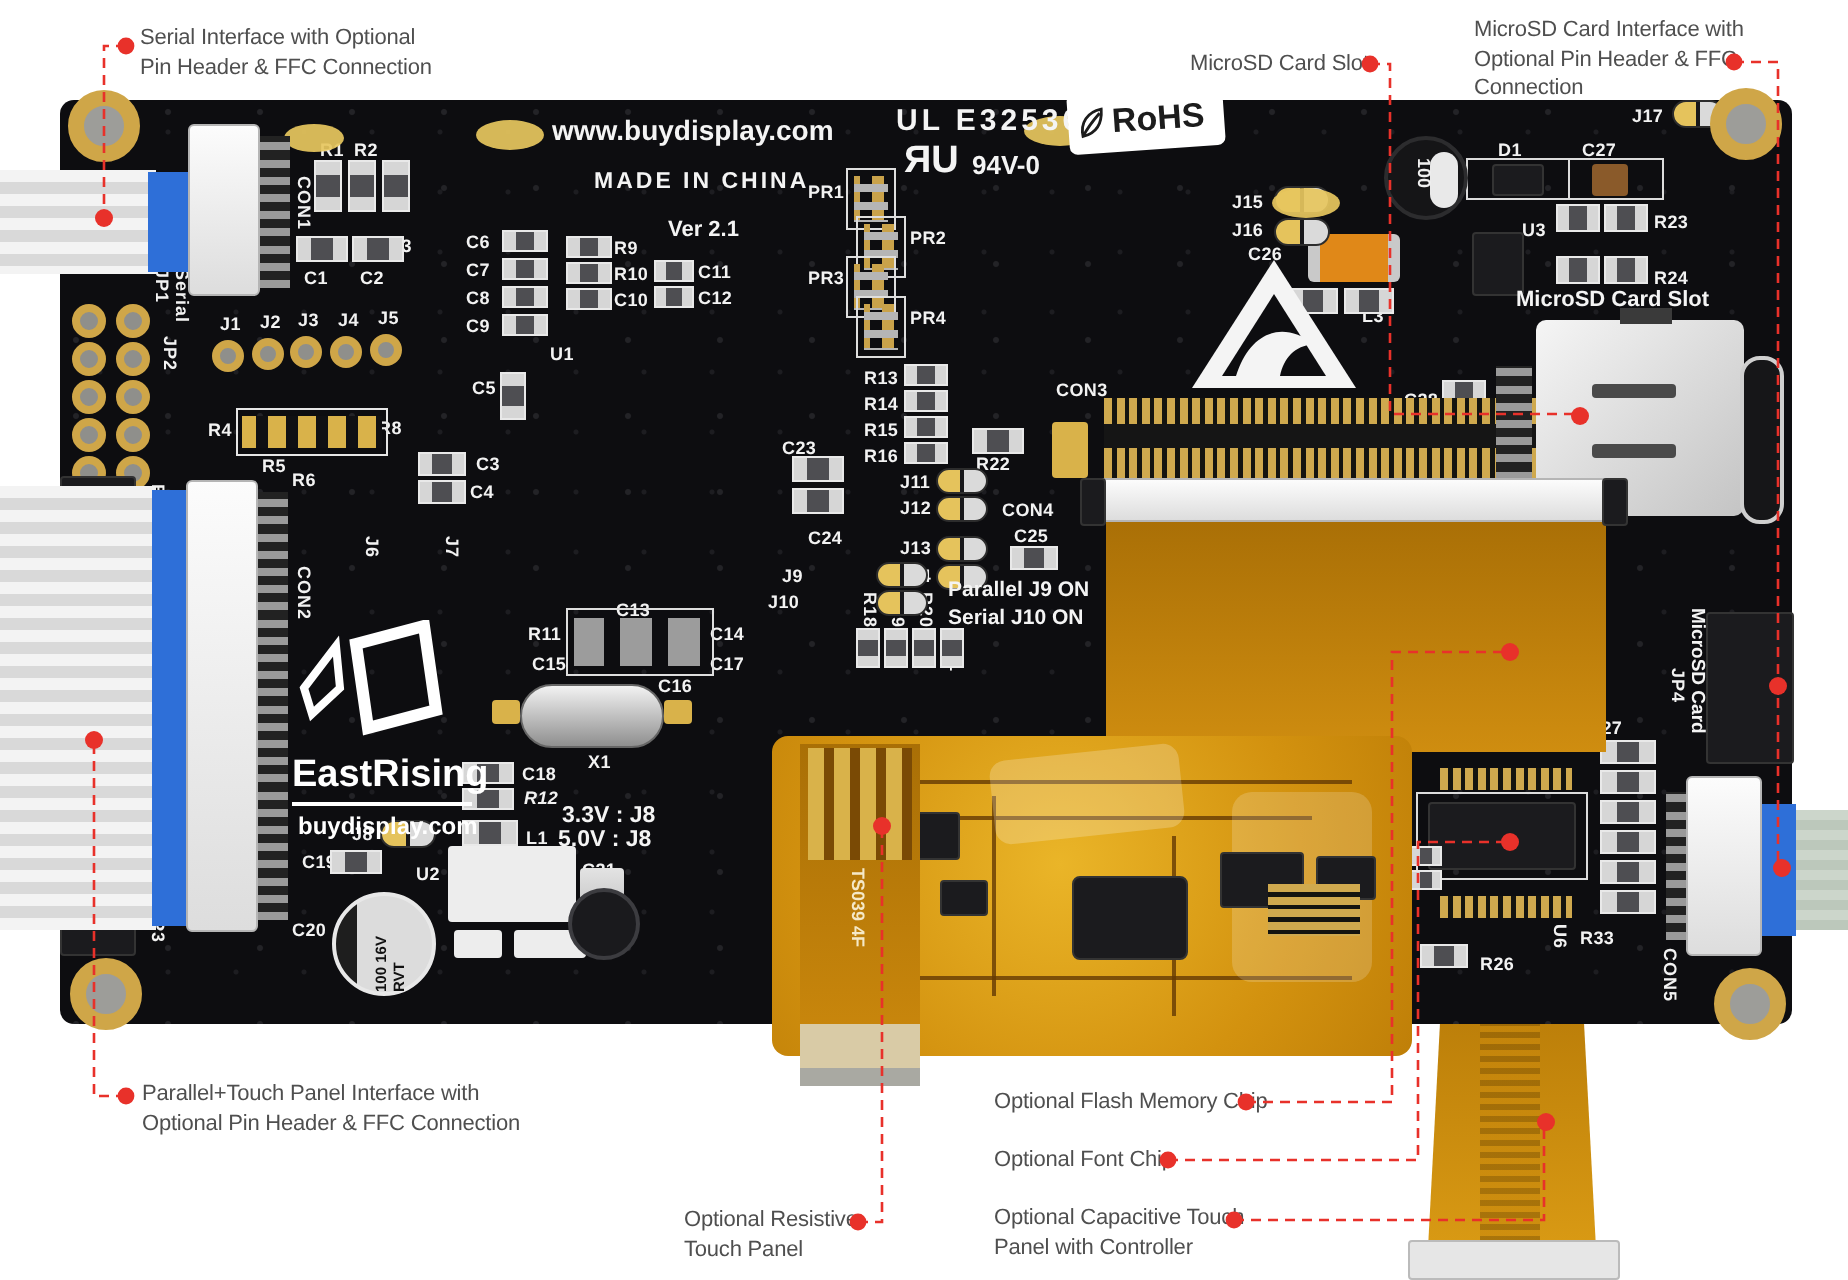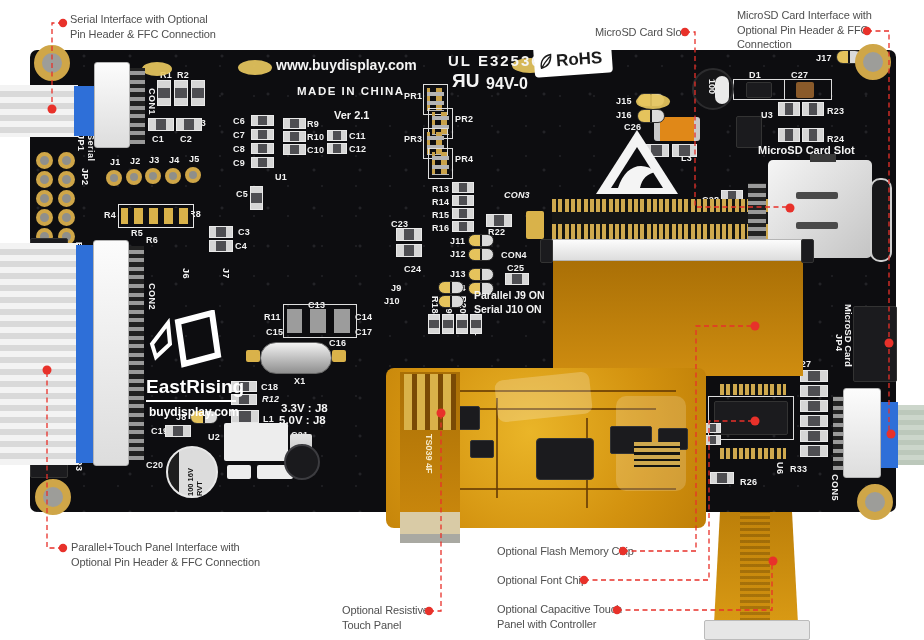--- a/index.html
+++ b/index.html
@@ -143,21 +143,21 @@
         <span class="silk" style="left: 404px; top: 264px;">C24</span>
         <span class="silk" style="left: 450px; top: 269px;">J13</span>
         <span class="silk" style="left: 450px; top: 283px;">J14</span>
         <span class="silk" style="left: 391px; top: 283px;">J9</span>
         <span class="silk" style="left: 384px; top: 296px;">J10</span>
         <span class="silk v" style="left: 430px; top: 296px;">R18</span>
         <span class="silk v" style="left: 444px; top: 296px;">R19</span>
         <span class="silk v" style="left: 458px; top: 296px;">R20</span>
         <span class="silk v" style="left: 473px; top: 318px;">R21</span>
         <span class="silk v" style="left: 398px; top: 392px;">R17</span>
-        <span class="silk" style="left: 504px; top: 190px; font-style: italic;">CON3</span>
+        <span class="silk" style="left: 528px; top: 190px;">CON3</span>
         <span class="silk" style="left: 488px; top: 227px;">R22</span>
         <span class="silk" style="left: 501px; top: 250px;">CON4</span>
         <span class="silk" style="left: 507px; top: 263px;">C25</span>
         <span class="silk" style="left: 264px; top: 312px;">R11</span>
         <span class="silk" style="left: 308px; top: 300px;">C13</span>
         <span class="silk" style="left: 355px; top: 312px;">C14</span>
         <span class="silk" style="left: 266px; top: 327px;">C15</span>
         <span class="silk" style="left: 329px; top: 338px;">C16</span>
         <span class="silk" style="left: 355px; top: 327px;">C17</span>
         <span class="silk" style="left: 294px; top: 376px;">X1</span>
@@ -323,21 +323,21 @@
   <div class="mhole" style="left:34px;top:45px;"></div>
   <div class="mhole" style="left:855px;top:44px;"></div>
   <div class="mhole" style="left:857px;top:484px;"></div>
   <div class="mhole" style="left:35px;top:479px;"></div>
 
   <div class="stext" style="left:276px;top:57px;font-size:14px;z-index:4;">www.buydisplay.com</div>
   <div class="stext" style="left:297px;top:85px;font-size:11.5px;letter-spacing:1.5px;">MADE IN CHINA</div>
   <div class="stext" style="left:334px;top:109px;font-size:11px;">Ver 2.1</div>
   <div class="stext" style="left:448px;top:52px;font-size:15px;letter-spacing:2px;">UL E325364</div>
   <div class="stext" style="left:452px;top:70px;font-size:19px;">ЯU</div>
-  <div class="stext" style="left:486px;top:75px;font-size:16px;">94V-0</div>
+  <div class="stext" style="left:486px;top:75px;font-size:13px;">94V-0</div>
   <div class="stext" style="left:758px;top:144px;font-size:11px;">MicroSD Card Slot</div>
   <div class="stext" style="left:474px;top:289px;font-size:10.5px;">Parallel J9 ON</div>
   <div class="stext" style="left:474px;top:303px;font-size:10.5px;">Serial J10 ON</div>
   <div class="stext" style="left:281px;top:402px;font-size:11.5px;">3.3V : J8</div>
   <div class="stext" style="left:279px;top:414px;font-size:11.5px;">5.0V : J8</div>
   <div class="stext vert" style="left:843px;top:304px;font-size:9.5px;">MicroSD Card</div>
 
   <div class="rohs">
     <svg width="16" height="18" viewBox="0 0 16 18">
       <path d="M13,2 C6,3 2,8 3,15 C9,14 13,10 13,2 Z M3,15 C6,10 9,7 12,4" fill="#fff" stroke="#1c1c1c" stroke-width="1.4"></path>

